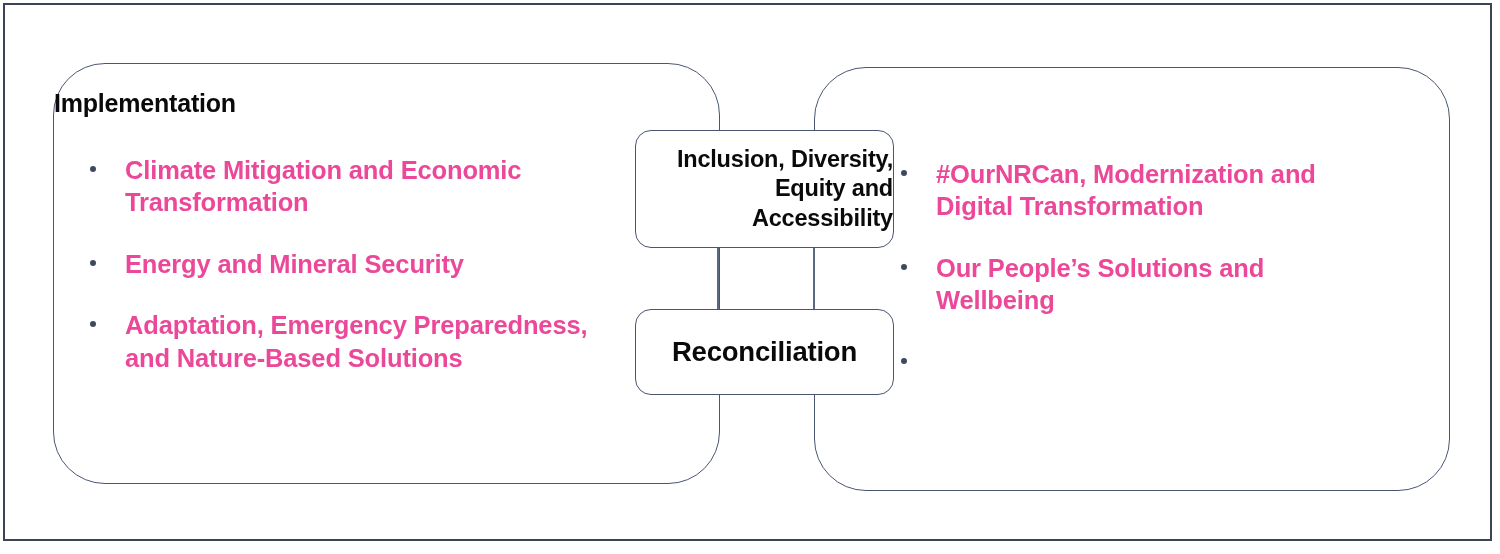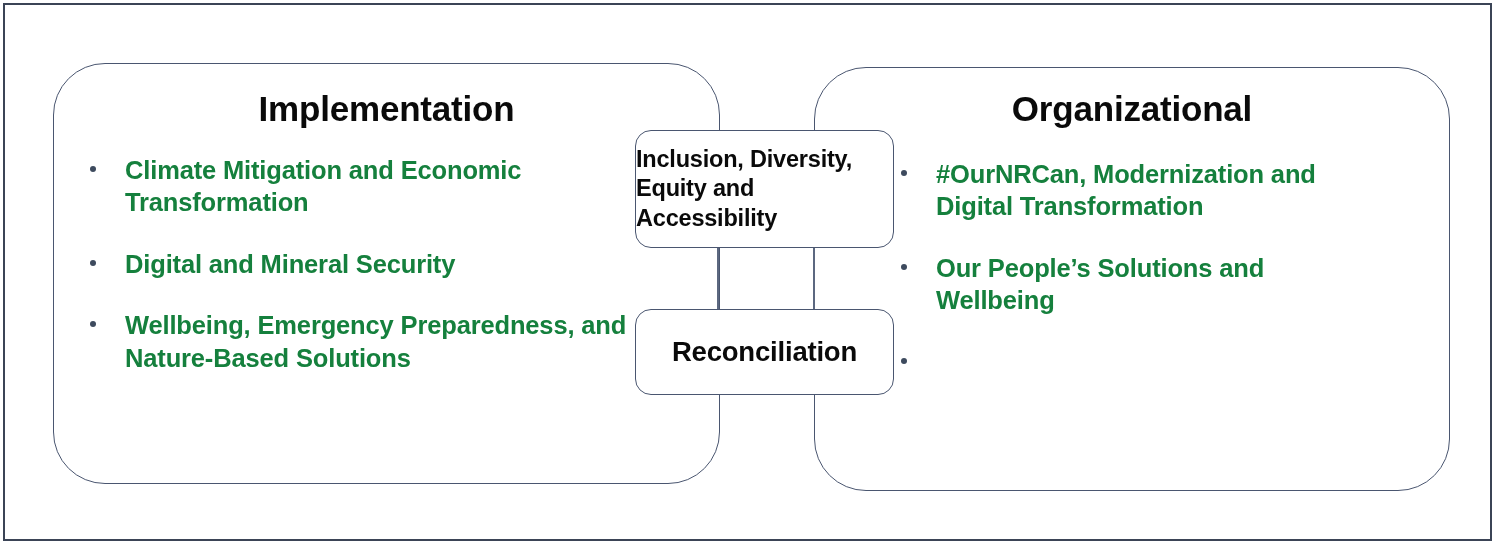--- a/index.html
+++ b/index.html
@@ -39,22 +39,21 @@
     box-sizing: border-box;
     background: #ffffff;
   }
   .panel-left  { left: 53px;  top: 63px; width: 667px; height: 421px; }
   .panel-right { left: 814px; top: 67px; width: 636px; height: 424px; }
 
   .panel-title {
     position: absolute;
     left: 0;
     right: 0;
-    text-align: center;
-    font-size: 35px;
+    font-size: 25px;
     font-weight: bold;
     color: #0a0a0a;
     letter-spacing: -0.2px;
     line-height: 1;
   }
   .panel-left .panel-title  { top: 27px; }
   .panel-right .panel-title { top: 23px; }
 
   
   .bullet-list {
@@ -65,21 +64,21 @@
   }
   .panel-left .bullet-list  { left: 22px;  top: 90px;  width: 560px; }
   .panel-right .bullet-list { left: 72px;  top: 90px;  width: 500px; }
 
   .bullet-item {
     position: relative;
     padding-left: 49px;
     margin-bottom: 29px;
     font-size: 25.5px;
     font-weight: bold;
-    color: #15803d;
+    color: #ec4899;
     line-height: 1.27;
     letter-spacing: -0.15px;
   }
   .bullet-item:last-child { margin-bottom: 0; }
 
   .bullet-dot {
     position: absolute;
     left: 14px;
     top: 12px;
     width: 6px;
@@ -91,21 +90,21 @@
   
   .center-box {
     position: absolute;
     border: 1.6px solid #4a5670;
     border-radius: 16px;
     box-sizing: border-box;
     background: #ffffff;
     display: flex;
     align-items: center;
     justify-content: center;
-    text-align: left;
+    text-align: right;
     font-weight: bold;
     color: #0a0a0a;
     z-index: 4;
   }
   .center-box-idea {
     left: 635px;
     top: 130px;
     width: 259px;
     height: 118px;
     font-size: 23.5px;
@@ -141,31 +140,30 @@
   <div class="panel panel-left">
     <div class="panel-title">Implementation</div>
 
     <ul class="bullet-list">
       <li class="bullet-item">
         <span class="bullet-dot"></span>
         <span>Climate Mitigation and Economic Transformation</span>
       </li>
       <li class="bullet-item">
         <span class="bullet-dot"></span>
-        <span>Digital and Mineral Security</span>
+        <span>Energy and Mineral Security</span>
       </li>
       <li class="bullet-item">
         <span class="bullet-dot"></span>
-        <span>Wellbeing, Emergency Preparedness, and Nature-Based Solutions</span>
+        <span>Adaptation, Emergency Preparedness, and Nature-Based Solutions</span>
       </li>
     </ul>
   </div>
 
   <div class="panel panel-right">
-    <div class="panel-title">Organizational</div>
 
     <ul class="bullet-list">
       <li class="bullet-item">
         <span class="bullet-dot"></span>
         <span>#OurNRCan, Modernization and Digital Transformation</span>
       </li>
       <li class="bullet-item">
         <span class="bullet-dot"></span>
         <span>Our People’s Solutions and Wellbeing</span>
       </li>

